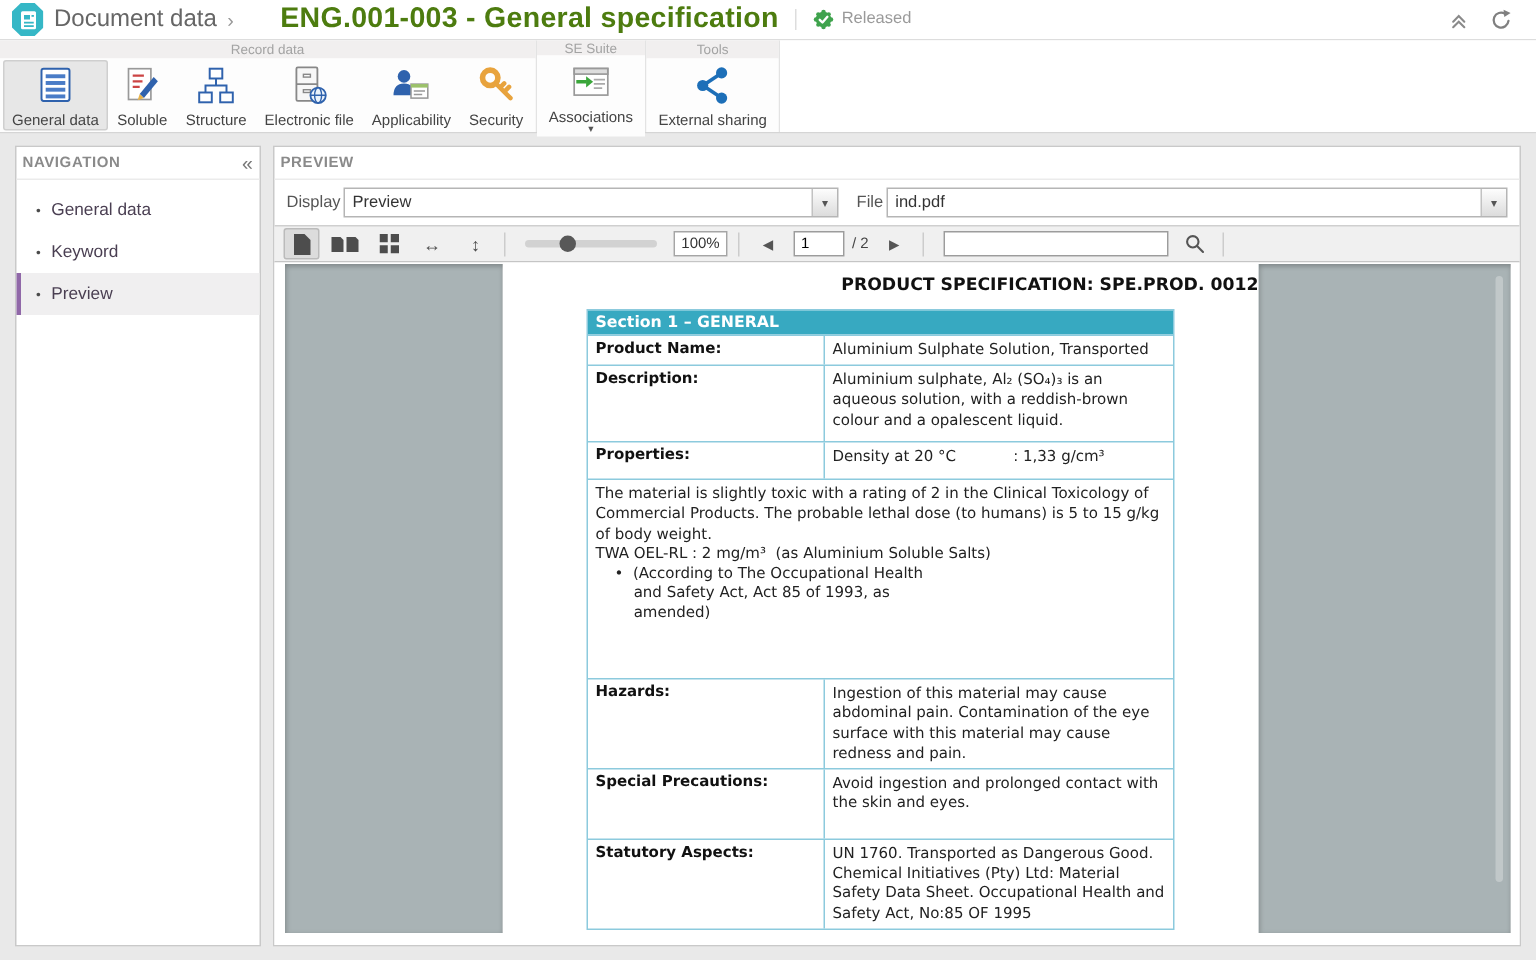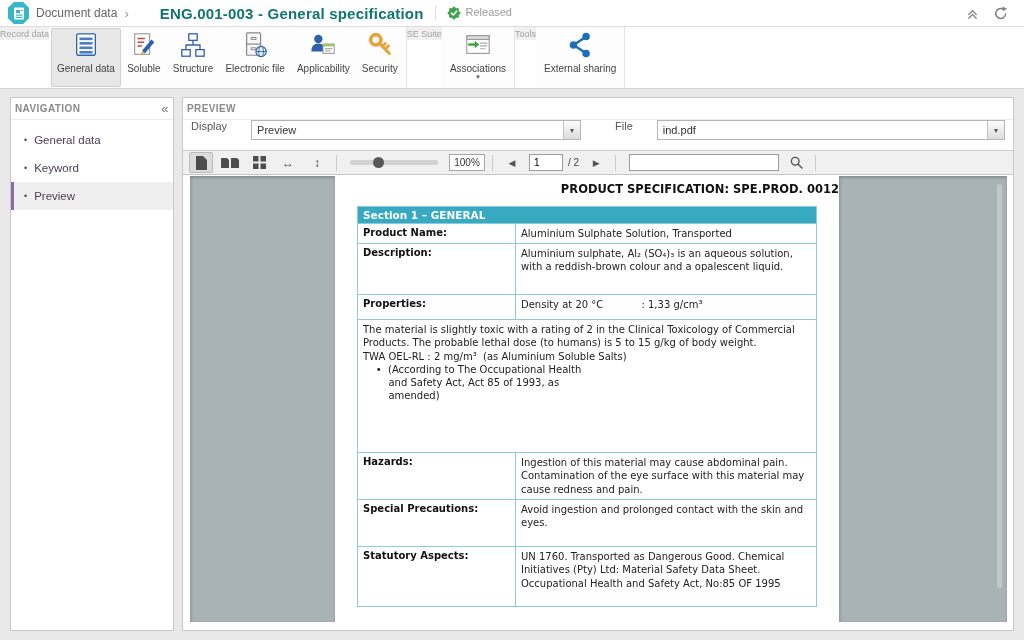--- a/index.html
+++ b/index.html
@@ -4,32 +4,32 @@
 <style>
   * { margin:0; padding:0; box-sizing:border-box; }
   html,body { width:1024px; height:640px; overflow:hidden;
     font-family:"Liberation Sans","DejaVu Sans",sans-serif; background:#e9e9e9; }
 
   
   .topbar { height:27px; background:#fff; border-bottom:1px solid #ddd;
     display:flex; align-items:center; padding:0 8px; gap:7px; }
   .app-icon { width:21px; height:22px; background:#35b7c6; display:flex; align-items:center; justify-content:center;
     clip-path:polygon(28% 0,72% 0,100% 26%,100% 74%,72% 100%,28% 100%,0 74%,0 26%); }
-  .crumb { font-size:12px; color:#666; cursor:pointer; }
+  .crumb { font-size:16px; color:#666; cursor:pointer; }
   .crumb-sep { font-size:13px; color:#999; }
-  .title { font-size:15px; font-weight:bold; color:#0f766e; letter-spacing:.2px;padding-left:24px; }
+  .title { font-size:19px; font-weight:bold; color:#4d7c0f; letter-spacing:.2px;padding-left:24px; }
   .vdiv { width:1px; height:14px; background:#ddd; margin:0 4px; }
   .status { display:flex; align-items:flex-start; gap:5px; }
   .status-label { font-size:11px; color:#9a9a9a; }
   .top-actions { margin-left:auto; display:flex; align-items:center; gap:14px; padding-right:8px; }
   .top-actions span { cursor:pointer; display:flex; }
 
   
   .ribbon { display:flex; background:#fff; border-bottom:1px solid #d5d5d5; height:62px; }
-  .rgroup { display:flex; flex-direction:row; border-right:1px solid #e3e3e3; }
+  .rgroup { display:flex; flex-direction:column; border-right:1px solid #e3e3e3; }
   .rgroup-label { height:13px; background:#f1efef; font-size:9px; color:#a3a3a3;
     display:flex; align-items:center; justify-content:center; }
   .rgroup-btns { flex:1; display:flex; align-items:stretch; padding:1px 2px; background:#fdfdfd; }
   .rbtn { border:1px solid transparent; background:transparent; border-radius:2px; cursor:pointer;
     display:flex; flex-direction:column; align-items:center; justify-content:flex-start;
     padding:2px 5px 0; gap:1px; min-width:46px; }
   .rbtn.active { background:#e7e7e7; border-color:#cfcfcf; }
   .rlabel { font-size:10px; color:#444; white-space:nowrap; }
   .assoc-caret { font-size:7px; color:#555; line-height:4px; }
   .ribbon-rest { flex:1; background:#fff; }
@@ -46,21 +46,21 @@
   .nav-list { list-style:none; padding-top:6px; }
   .nav-item { position:relative; height:28px; display:flex; align-items:center; padding-left:13px;
     cursor:pointer; }
   .nav-item .dot { font-size:9px; color:#4a4a4a; margin-right:7px; }
   .nav-item .nav-label { font-size:11.5px; color:#4a3f52; }
   .nav-item.active { background:#f0eff0; }
   .nav-item.active::before { content:""; position:absolute; left:0; top:0; bottom:0; width:3px; background:#9068a8; }
 
   
   .preview-panel { flex:1; display:flex; flex-direction:column; }
-  .controls { height:30px; display:flex; align-items:flex-start; gap:24px; padding:0 8px; }
+  .controls { height:30px; display:flex; align-items:center; gap:2px; padding:0 8px; }
   .ctl-label { font-size:11px; color:#555; }
   .select { height:20px; border:1px solid #b5b5b5; background:#fff; display:flex; align-items:center;
     cursor:pointer; }
   .select .sel-text { flex:1; font-size:11px; color:#333; padding:0 5px; }
   .sel-btn { width:17px; height:100%; border-left:1px solid #c2c2c2;
     background:linear-gradient(#fdfdfd,#dcdcdc); color:#555; font-size:8px;
     display:flex; align-items:center; justify-content:center; }
   .select.display-sel { width:330px; }
   .select.file-sel { flex:1; margin-right:0; }
 
@@ -88,21 +88,21 @@
   .viewer { flex:1; background:#fff; display:flex; overflow:hidden; }
   .gray-strip { background:#a9b3b5; margin-top:1px; margin-bottom:8px;
     box-shadow:inset 0 2px 3px rgba(0,0,0,.18), inset 2px 0 3px rgba(0,0,0,.08); position:relative; }
   .gray-strip.left { width:145px; margin-left:7px; }
   .gray-strip.right { flex:1; margin-right:6px; }
   .scroll-thumb { position:absolute; right:5px; top:8px; bottom:34px; width:5px;
     background:rgba(255,255,255,.28); border-radius:3px; }
   .page-area { width:504px; flex:none; background:#fff; font-family:"DejaVu Sans",sans-serif; }
   .doc-title { text-align:right; font-size:11.5px; font-weight:bold; color:#111; margin-top:7px; }
 
-  .spec-table { width:460px; margin:10px auto 0; border:1px solid #8ccadd; }
+  .spec-table { width:392px; margin:10px auto 0; border:1px solid #8ccadd; }
   .sec-head { background:#37a9c1; color:#fff; font-size:10.5px; font-weight:bold; padding:2px 5px; }
   .srow { display:flex; border-top:1px solid #8ccadd; }
   .slab { width:158px; flex:none; border-right:1px solid #8ccadd; font-size:10px; font-weight:bold;
     color:#111; padding:3px 5px; }
   .sval { flex:1; font-size:10px; color:#222; padding:3px 5px; line-height:1.32;
     white-space:pre-wrap; word-wrap:break-word; }
   .r0{min-height:18px} .r1{min-height:51px} .r2{min-height:25px} .r3{min-height:133px}
   .r4{min-height:47px} .r5{min-height:47px} .r6{min-height:60px}
 </style>
 </head>

